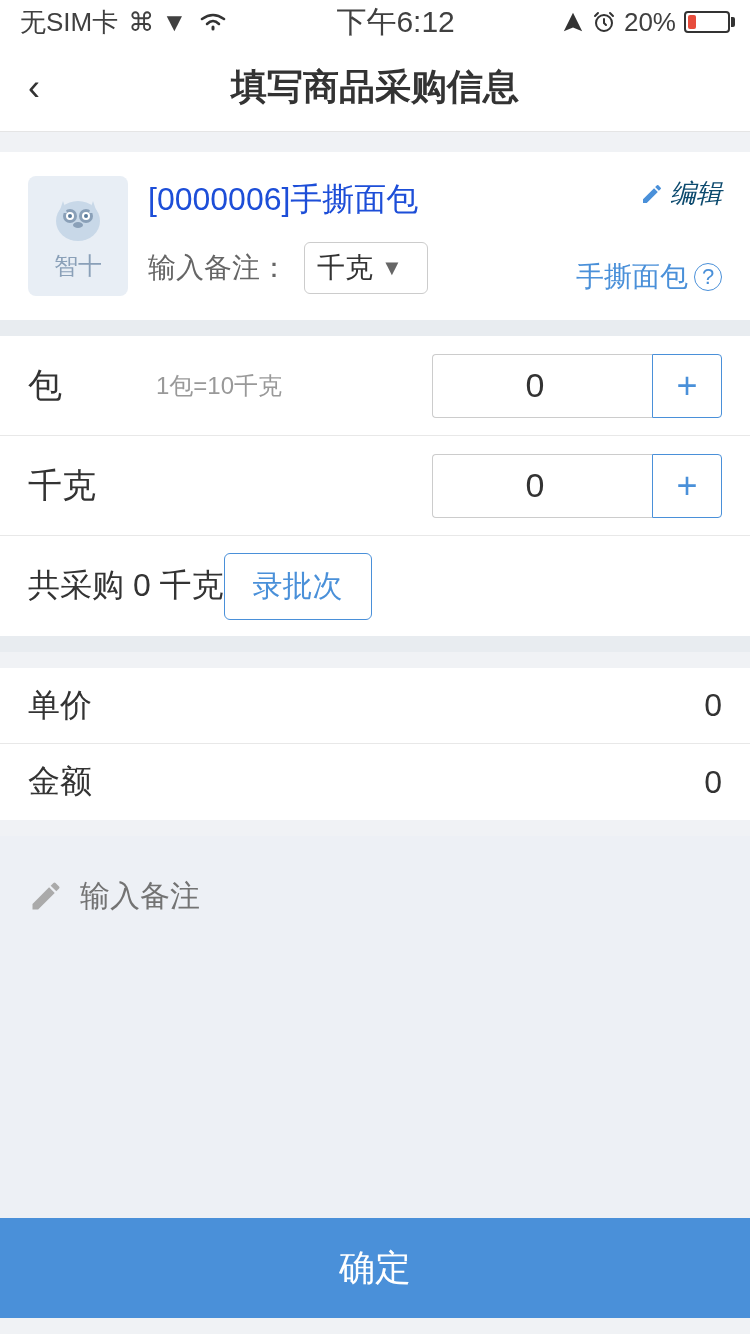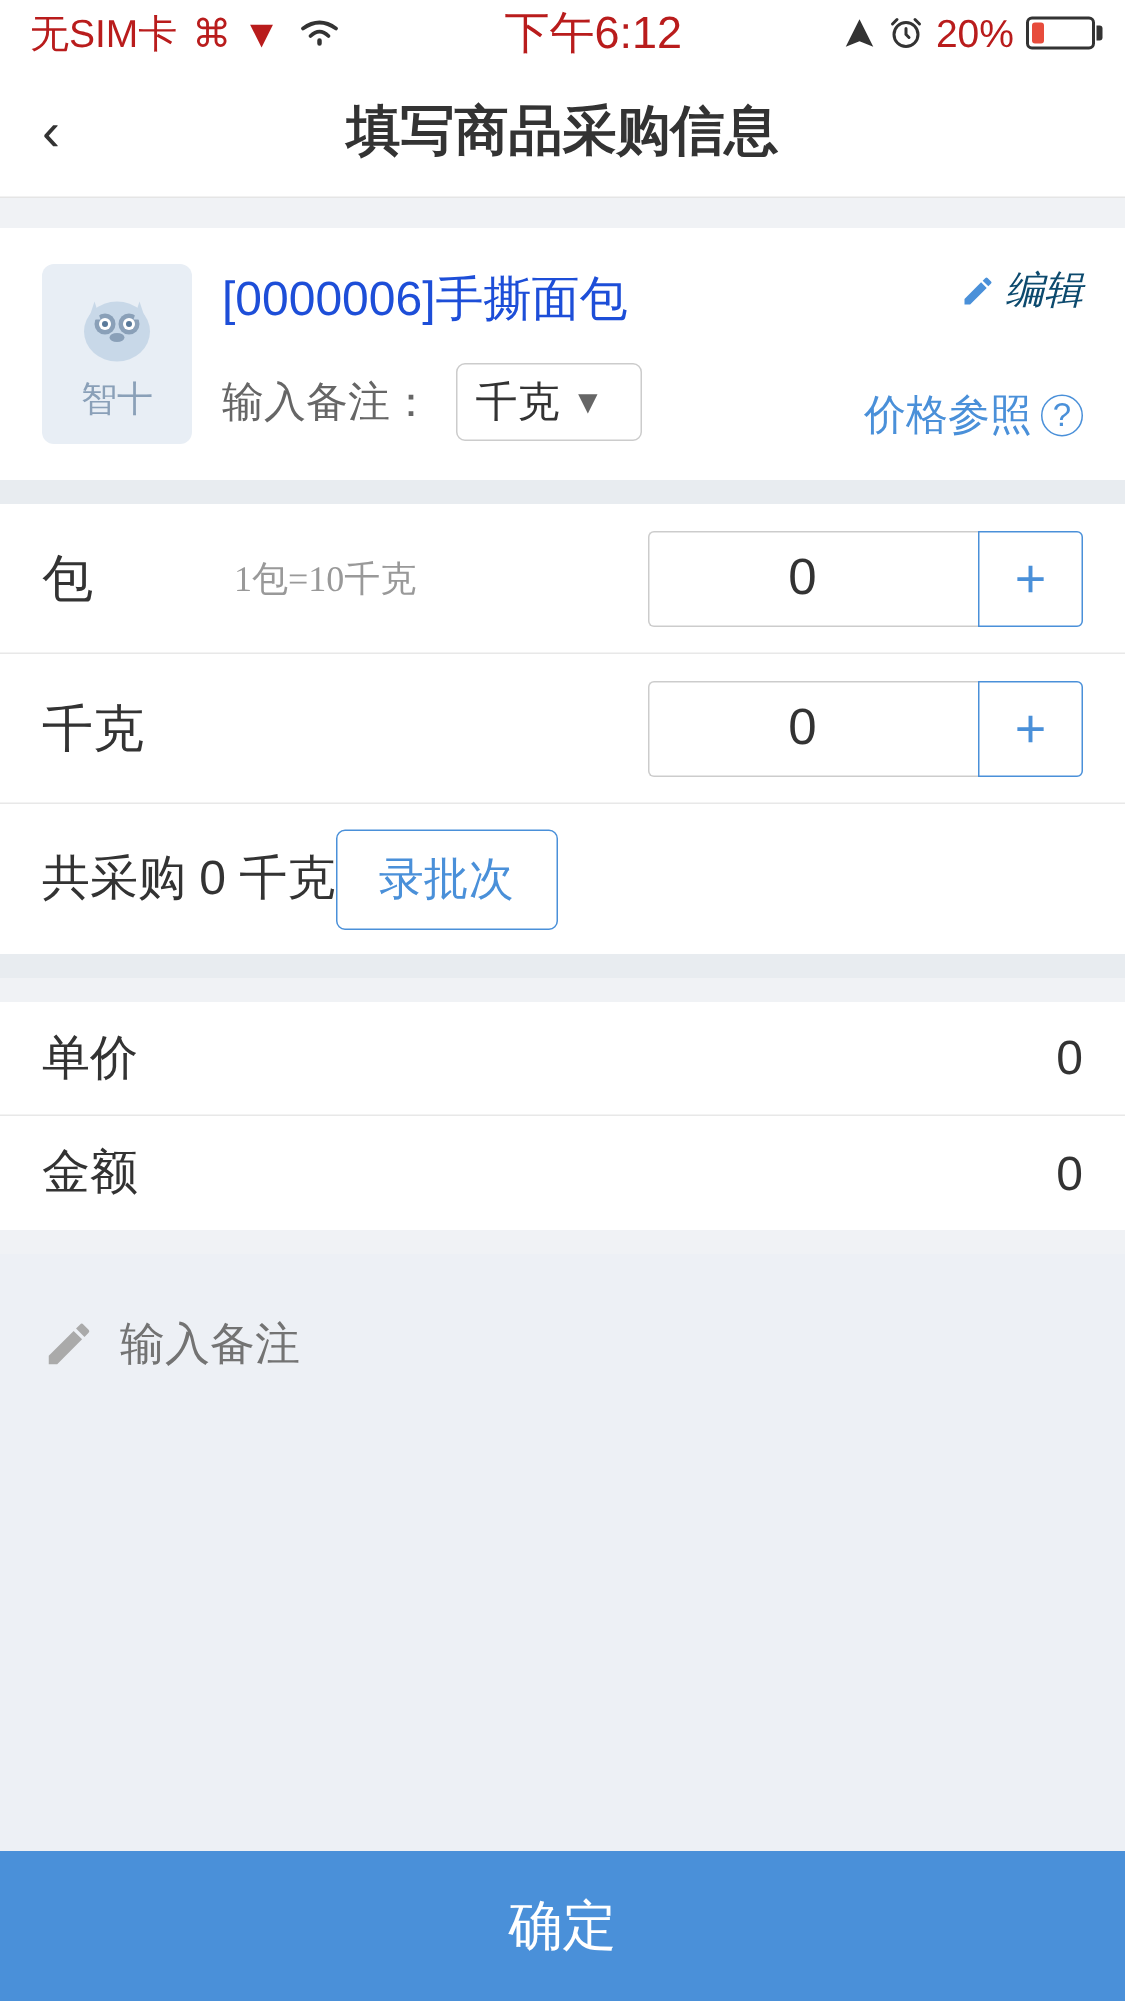--- a/index.html
+++ b/index.html
@@ -16,21 +16,21 @@
     
     .status-bar {
       width: 100%;
       height: 44px;
       background: #fff;
       display: flex;
       align-items: center;
       justify-content: space-between;
       padding: 0 20px;
       font-size: 28px;
-      color: #b91c1c;
+      color: #404040;
     }
     .status-left {
       display: flex;
       align-items: center;
       gap: 10px;
       font-size: 26px;
     }
     .status-center {
       font-size: 30px;
       font-weight: 500;
@@ -197,21 +197,20 @@
     }
     .input-row-label {
       font-size: 34px;
       color: #333;
       min-width: 120px;
     }
     .input-row-sublabel {
       font-size: 24px;
       color: #999;
       margin-left: 8px;
-      font-family: Liberation Serif, serif;
     }
     .input-row-right {
       margin-left: auto;
       display: flex;
       align-items: center;
       gap: 0;
     }
     .qty-input {
       width: 220px;
       height: 64px;
@@ -312,21 +311,21 @@
       width: 100%;
       height: 100px;
       background: #4a90d9;
       border: none;
       font-size: 36px;
       color: #fff;
       text-align: center;
       line-height: 100px;
       cursor: pointer;
       position: fixed;
-      bottom: 0;
+      bottom: 16px;
       left: 0;
     }
 
     .wifi-icon {
       font-size: 26px;
     }
   </style>
 </head>
 <body>
 
@@ -393,21 +392,21 @@
       </div>
     </div>
   </div>
   <div class="edit-btn">
     <svg width="24" height="24" viewBox="0 0 24 24">
       <path d="M3 17.25V21h3.75L17.81 9.94l-3.75-3.75L3 17.25zM20.71 7.04a1 1 0 000-1.41l-2.34-2.34a1 1 0 00-1.41 0l-1.83 1.83 3.75 3.75 1.83-1.83z" fill="#4a90d9"></path>
     </svg>
     <span>编辑</span>
   </div>
   <div class="price-ref">
-    <span>价格参照</span>
+    <span>手撕面包</span>
     <span style="width:28px;height:28px;border:1.5px solid #4a90d9;border-radius:50%;display:inline-flex;align-items:center;justify-content:center;font-size:22px;color:#4a90d9;">?</span>
   </div>
 </div>
 
 <div class="section-divider"></div>
 
 <div class="input-section">
 
   <div class="input-row">
     <span class="input-row-label">包</span>

